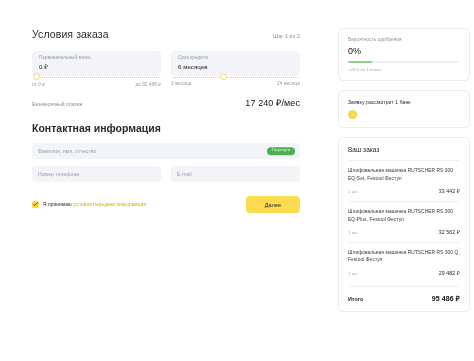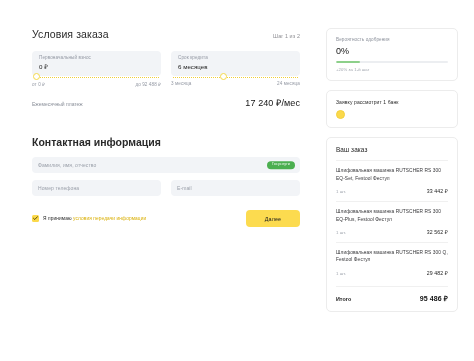--- a/index.html
+++ b/index.html
@@ -14,21 +14,21 @@
     color: #1a1a1a;
     overflow: hidden;
   }
 
   .page {
     position: relative;
     width: 474px;
     height: 361px;
     display: flex;
     align-items: flex-start;
-    gap: 14px;
+    gap: 26px;
     padding: 28px 10px 0 20px;
     box-sizing: border-box;
   }
 
   
   .main-card {
     width: 292px;
     background: #ffffff;
     border-radius: 6px;
     box-sizing: border-box;
@@ -137,21 +137,21 @@
   .payment-value {
     font-size: 9px;
     color: #141414;
     font-weight: 400;
     letter-spacing: .1px;
   }
 
   .contact-title {
     font-size: 10.5px;
     color: #2a2a2a;
-    margin: 23px 0 9px 0;
+    margin: 9px 0 9px 0;
   }
 
   .input-box {
     background: #f2f4f7;
     border-radius: 4px;
     height: 16px;
     display: flex;
     align-items: center;
     padding: 0 6px;
     box-sizing: border-box;

